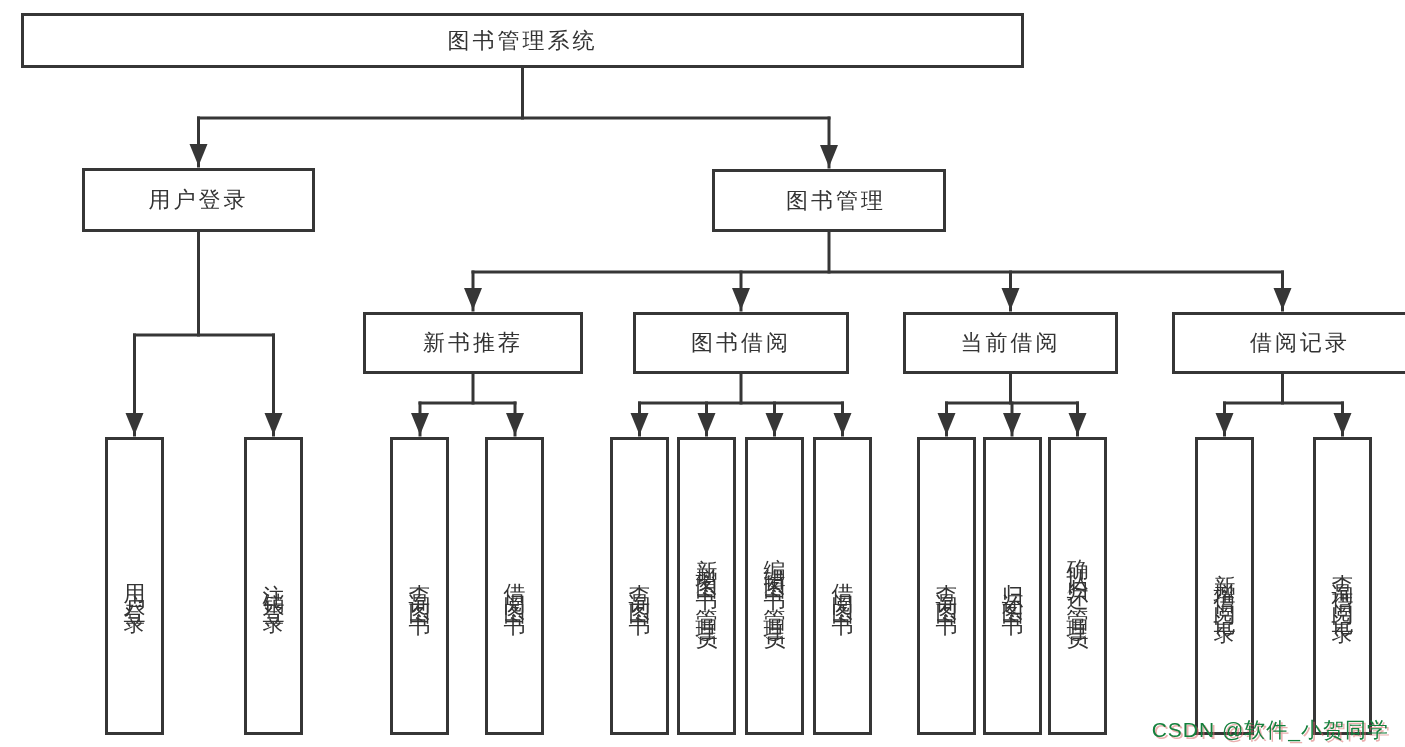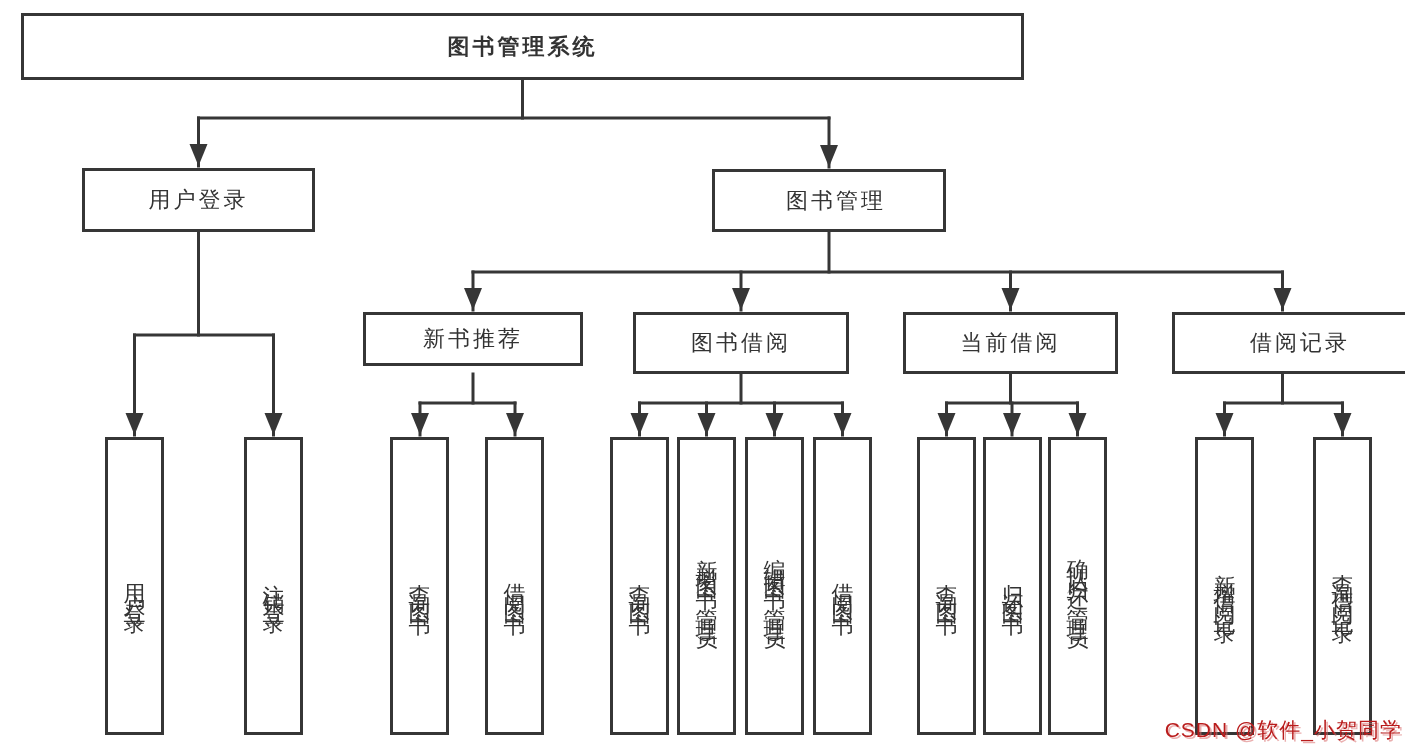--- a/index.html
+++ b/index.html
@@ -49,24 +49,24 @@
     writing-mode: vertical-rl;
     text-orientation: mixed;
     color: #333333;
     font-size: 22px;
     letter-spacing: 10px;
     line-height: 1;
     z-index: 2;
   }
   .watermark {
     position: absolute;
-    right: 3px;
+    right: 16px;
     bottom: 3px;
     font-size: 21px;
-    color: #b91c1c;
+    color: #15803d;
     text-shadow: 2px 2px 0 rgba(216, 110, 110, 0.55);
     letter-spacing: 1px;
     z-index: 3;
     white-space: nowrap;
   }
 </style>
 </head>
 <body>
 
 <div class="canvas">
@@ -126,32 +126,32 @@
     </g>
 
     <g>
       <line x1="1282.5" y1="374" x2="1282.5" y2="403"></line>
       <line x1="1224.5" y1="403" x2="1342.5" y2="403"></line>
       <line x1="1224.5" y1="403" x2="1224.5" y2="435" marker-end="url(#ah)"></line>
       <line x1="1342.5" y1="403" x2="1342.5" y2="435" marker-end="url(#ah)"></line>
     </g>
   </svg>
 
-  <div class="box" style="left:21px; top:13px; width:1003px; height:67px;font-weight:bold;">
+  <div class="box" style="left:21px; top:13px; width:1003px; height:55px;">
     <span>图书管理系统</span>
   </div>
 
   <div class="box" style="left:82px; top:168px; width:233px; height:64px;">
     <span>用户登录</span>
   </div>
   <div class="box" style="left:712px; top:169px; width:234px; height:63px;padding-left:14px;">
     <span>图书管理</span>
   </div>
 
-  <div class="box" style="left:363px; top:312px; width:220px; height:54px;">
+  <div class="box" style="left:363px; top:312px; width:220px; height:62px;">
     <span>新书推荐</span>
   </div>
   <div class="box" style="left:903px; top:312px; width:215px; height:62px;">
     <span>当前借阅</span>
   </div>
   <div class="box" style="left:633px; top:312px; width:216px; height:62px;">
     <span>图书借阅</span>
   </div>
   <div class="box" style="left:1172px; top:312px; width:256px; height:62px;">
     <span>借阅记录</span>

